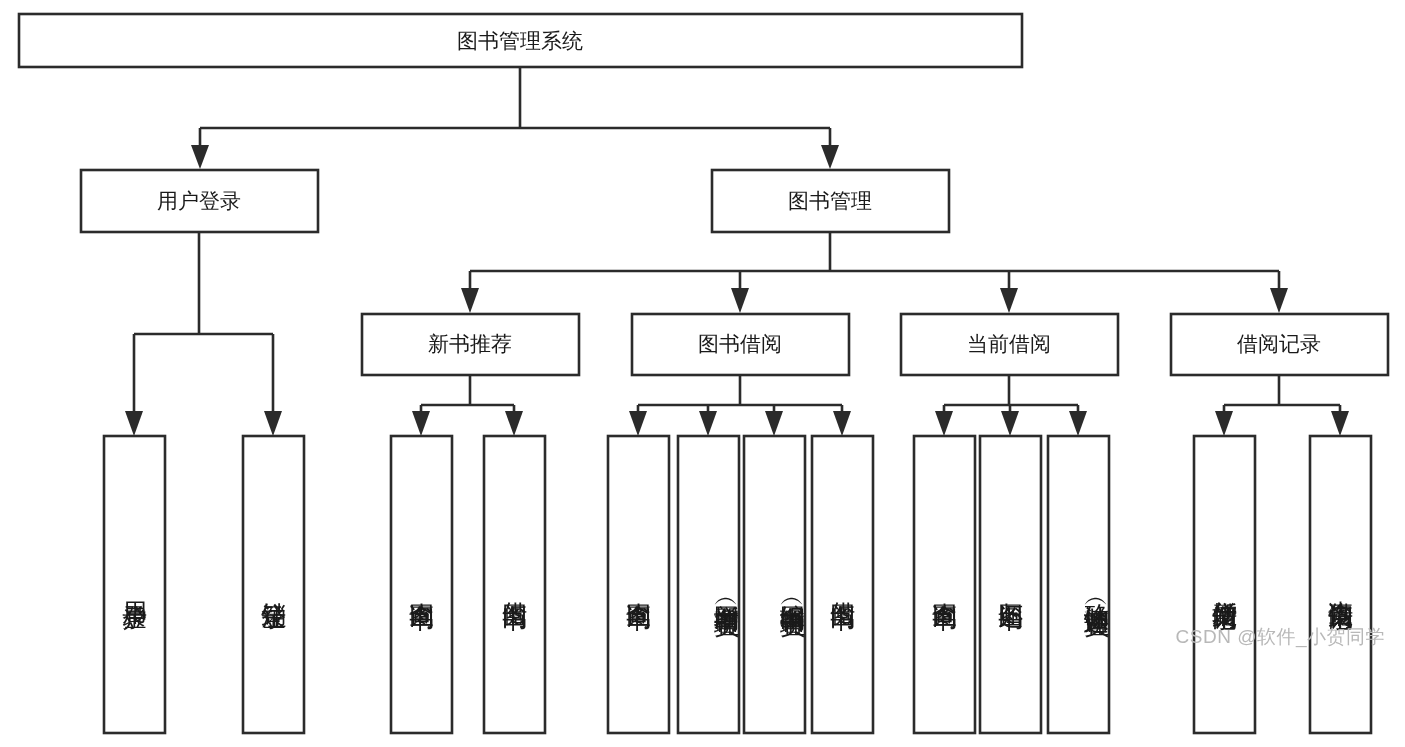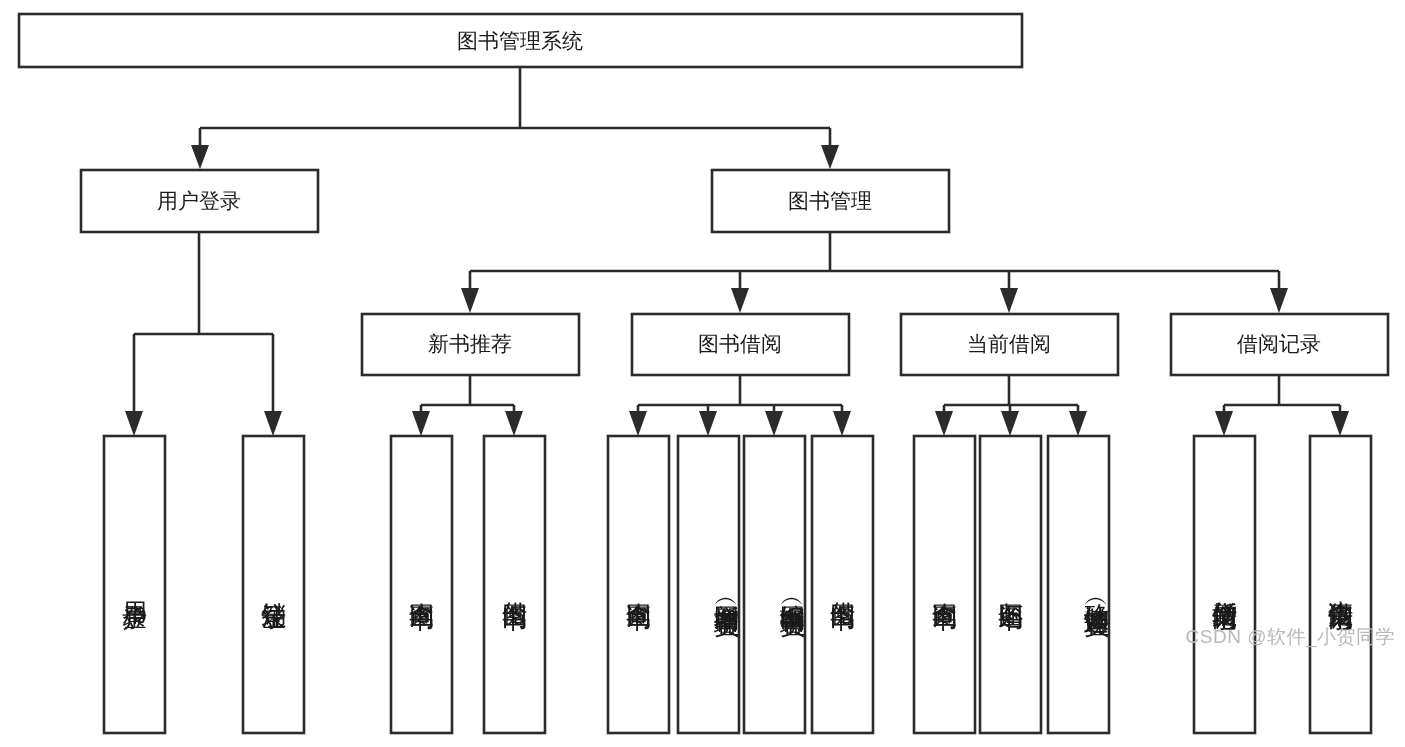--- a/index.html
+++ b/index.html
@@ -56,21 +56,21 @@
     font-size: 25px;
     line-height: 1.02;
     letter-spacing: 1.5px;
     color: #1a1a1a;
     white-space: nowrap;
     pointer-events: none;
     text-align: center;
   }
   .watermark {
     position: absolute;
-    right: 10px;
+    right: 20px;
     bottom: 6px;
     font-family: "Liberation Sans", "DejaVu Sans", sans-serif;
     font-size: 19px;
     color: #b8b8b8;
     white-space: nowrap;
     letter-spacing: 0.5px;
   }
 </style>
 </head>
 <body>

